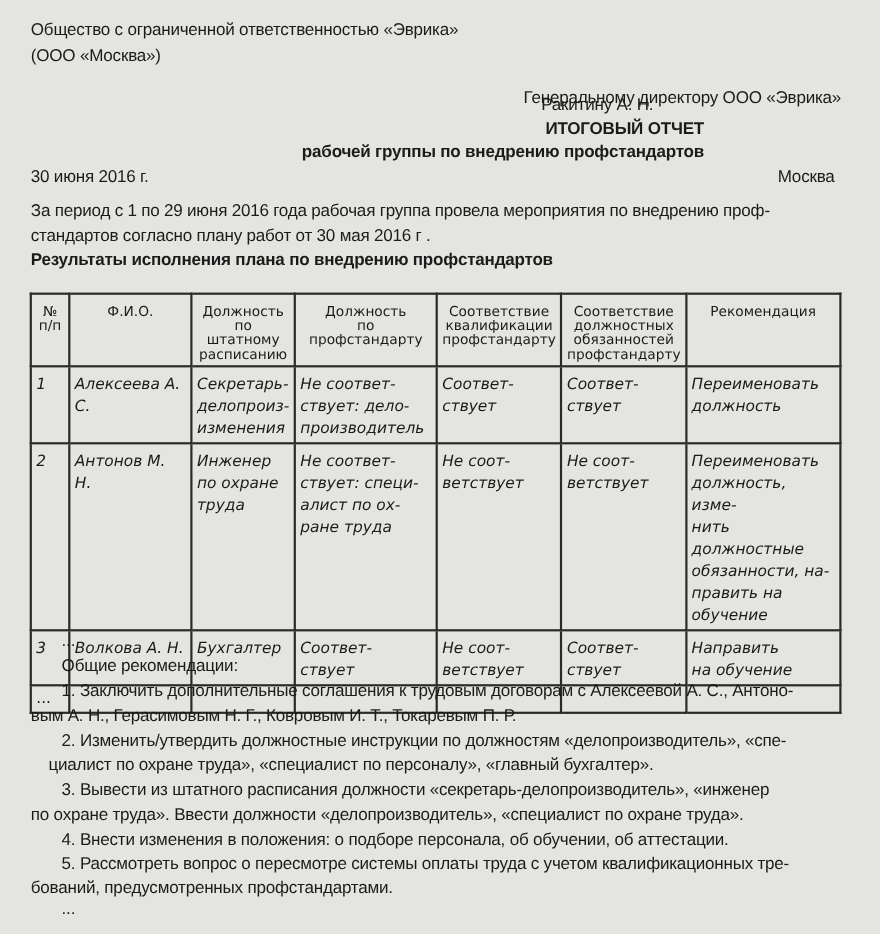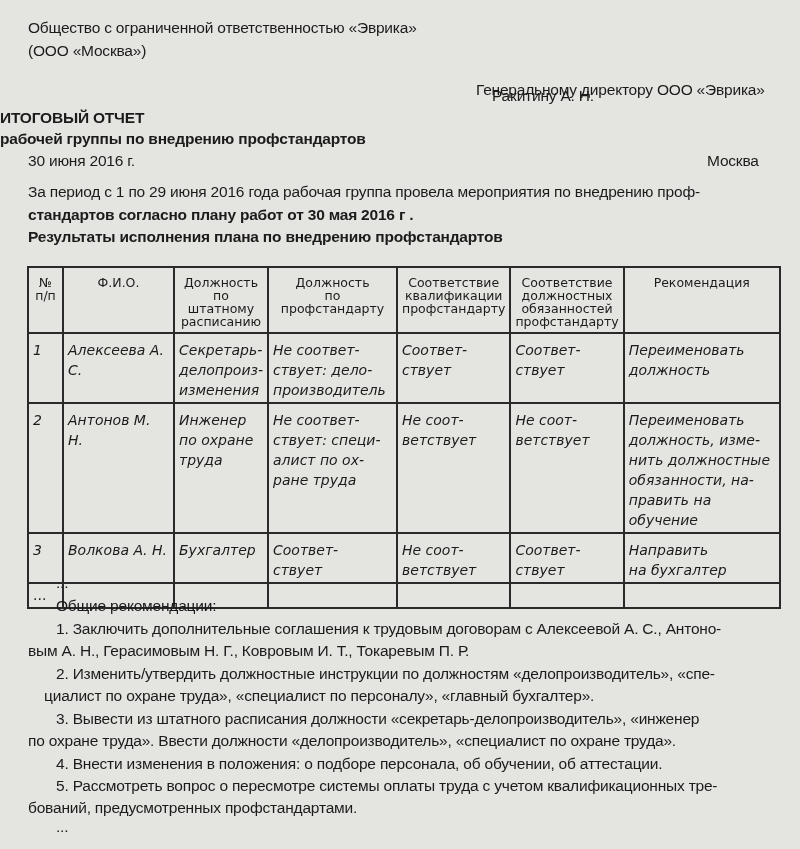--- a/index.html
+++ b/index.html
@@ -6,59 +6,59 @@
   body {
     width: 800px; height: 849px; overflow: hidden;
     background: #e4e4e1;
     color: #1b1b1b;
     font-family: "Liberation Sans", "DejaVu Sans", sans-serif;
     position: relative;
   }
   .line { position: absolute; font-size: 15px; line-height: 20px; white-space: nowrap; }
   .narrow { font-family: "Liberation Sans", sans-serif; font-size: 15.5px; letter-spacing: -0.2px; }
   .bold { font-weight: bold; }
-  .center { left: 0; width: 640px; text-align: left; }
+  .center { left: 0; width: 640px; text-align: right; }
   table.results {
     position: absolute; left: 27px; top: 266px;
     border-collapse: collapse;
     font-family: "DejaVu Sans", sans-serif;
   }
   table.results th, table.results td {
     border: 2px solid #2a2a2a;
     vertical-align: top;
     padding: 3px 4px 2px 4px;
     box-sizing: border-box;
   }
   table.results th {
     font-weight: normal; font-size: 12.5px; line-height: 13px;
     text-align: center; padding-top: 8px;
   }
   table.results td {
     font-style: italic; font-size: 14px; line-height: 20px; padding-top: 6px;
   }
   .c0 { width: 35px; } .c1 { width: 111px; } .c2 { width: 93px; } .c3 { width: 129px; }
-  .c4 { width: 108px; } .c5 { width: 108px; } .c6 { width: 156px; }
+  .c4 { width: 108px; } .c5 { width: 108px; } .c6 { width: 140px; }
   .cell-text { white-space: pre-line; }
 </style>
 </head>
 <body>
 
 <div class="line narrow" style="left:28px;top:18px;">Общество с ограниченной ответственностью «Эврика»</div>
 <div class="line narrow" style="left:28px;top:41px;">(ООО «Москва»)</div>
 <div class="line narrow" style="left:476px;top:80px;">Генеральному директору ООО «Эврика»</div>
 <div class="line narrow" style="left:476px;top:86px;margin-left:16px;">Ракитину А. Н.</div>
 
 <div class="line narrow bold center" style="top:108px;">ИТОГОВЫЙ ОТЧЕТ</div>
 <div class="line narrow bold center" style="top:129px;">рабочей группы по внедрению профстандартов</div>
 
 <div class="line narrow" style="left:28px;top:151px;">30 июня 2016 г.</div>
 <div class="line narrow" style="left:707px;top:151px;">Москва</div>
 
 <div class="line narrow" style="left:28px;top:182px;">За период с 1 по 29 июня 2016 года рабочая группа провела мероприятия по внедрению проф-</div>
-<div class="line narrow" style="left:28px;top:205px;font-weight:bold;">стандартов согласно плану работ от 30 мая 2016 г .</div>
+<div class="line narrow" style="left:28px;top:205px;">стандартов согласно плану работ от 30 мая 2016 г .</div>
 
 <div class="line narrow bold" style="left:28px;top:227px;">Результаты исполнения плана по внедрению профстандартов</div>
 
 <table class="results">
   <thead>
     <tr style="height:66px;">
       <th class="c0 cell-text">№
 п/п</th>
       <th class="c1 cell-text">Ф.И.О.</th>
       <th class="c2 cell-text">Должность
@@ -117,21 +117,21 @@
       <td class="cell-text">3</td>
       <td class="cell-text">Волкова А. Н.</td>
       <td class="cell-text">Бухгалтер</td>
       <td class="cell-text">Соответ-
 ствует</td>
       <td class="cell-text">Не соот-
 ветствует</td>
       <td class="cell-text">Соответ-
 ствует</td>
       <td class="cell-text">Направить
-на бухгалтер</td>
+на обучение</td>
     </tr>
     <tr style="height:25px;">
       <td class="cell-text" style="font-style:normal;padding-top:2px;line-height:18px;">...</td>
       <td></td>
       <td></td>
       <td></td>
       <td></td>
       <td></td>
       <td></td>
     </tr>

